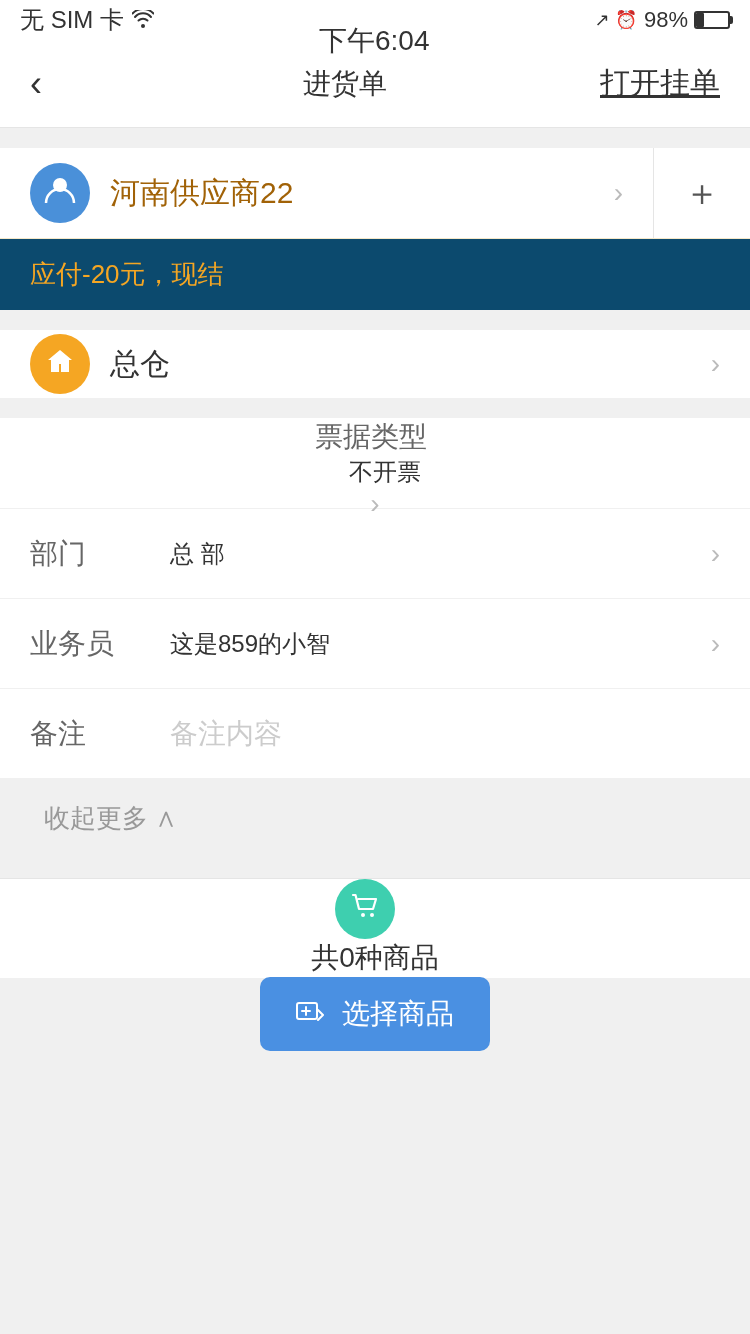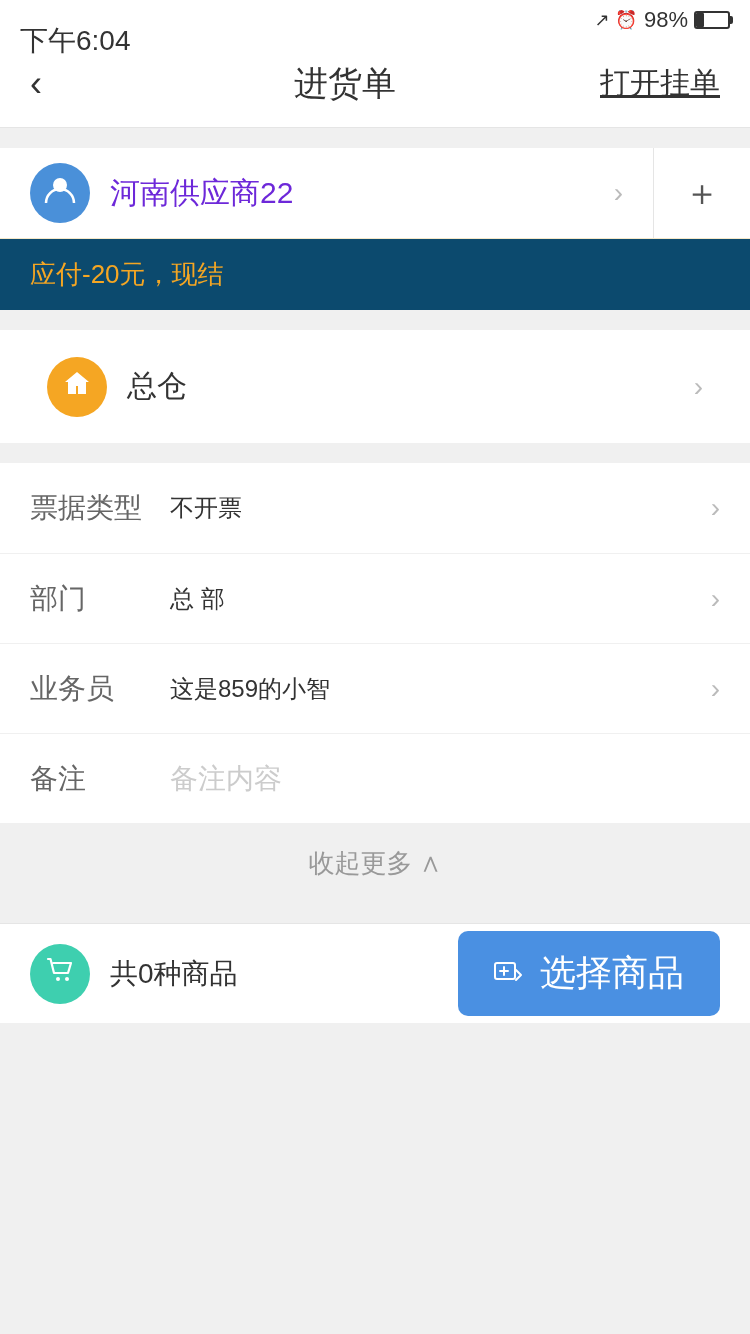--- a/index.html
+++ b/index.html
@@ -41,21 +41,21 @@
       padding: 0 30px;
       border-bottom: 1px solid #e5e5e5;
     }
     .nav-back {
       font-size: 36px;
       color: #333;
       cursor: pointer;
       width: 60px;
     }
     .nav-title {
-      font-size: 34px;
+      font-size: 28px;
       font-weight: 500;
       color: #333;
     }
     .nav-action {
       font-size: 30px;
       color: #333;
       cursor: pointer;
       text-decoration: underline;
     }
 
@@ -94,21 +94,21 @@
       margin-right: 20px;
       flex-shrink: 0;
     }
     .supplier-avatar-icon {
       color: #fff;
       font-size: 32px;
     }
     .supplier-name {
       flex: 1;
       font-size: 30px;
-      color: #6d28d9;
+      color: #a16207;
     }
     .supplier-chevron {
       font-size: 28px;
       color: #bbb;
       margin-right: 30px;
     }
     .supplier-add {
       font-size: 36px;
       color: #555;
       padding-left: 20px;
@@ -126,22 +126,22 @@
       padding: 18px 30px;
       font-size: 26px;
       color: #f5a623;
       border-top: 1px solid #f5e8c8;
     }
 
     
     .warehouse-row {
       display: flex;
       align-items: center;
-      padding: 0 47px;
-      height: 113px;
+      padding: 0 30px;
+      height: 68px;
       background: #fff;
     }
     .warehouse-icon {
       width: 60px;
       height: 60px;
       border-radius: 50%;
       background: #f5a623;
       display: flex;
       align-items: center;
       justify-content: center;
@@ -187,36 +187,38 @@
       flex: 1;
       font-size: 28px;
       color: #ccc;
       padding-left: 20px;
     }
 
     
     .collapse-row {
       display: flex;
       align-items: center;
-      justify-content: center;
+      justify-content: flex-start;
       height: 80px;
       background: #f0f0f0;
       font-size: 26px;
       color: #999;
       cursor: pointer;
+      margin-left: 44px;
     }
 
     
     .footer-bar {
       display: flex;
       align-items: center;
       padding: 0 30px;
       height: 100px;
       background: #fff;
       border-top: 1px solid #e5e5e5;
+      flex-direction: column;
     }
     .footer-icon {
       width: 60px;
       height: 60px;
       border-radius: 50%;
       background: #3ecfaf;
       display: flex;
       align-items: center;
       justify-content: center;
       margin-right: 20px;
@@ -230,21 +232,21 @@
       flex: 1;
       font-size: 28px;
       color: #333;
     }
     .select-btn {
       background: #4a90e2;
       color: #fff;
       border: none;
       border-radius: 10px;
       padding: 18px 36px;
-      font-size: 36px;
+      font-size: 28px;
       display: flex;
       align-items: center;
       gap: 10px;
       cursor: pointer;
     }
     
     .battery {
       display: inline-block;
       width: 36px;
       height: 18px;
@@ -269,20 +271,31 @@
       width: 25%;
       height: 100%;
       background: #333;
       border-radius: 1px;
     }
   </style>
 </head>
 <body>
 
 <div class="status-bar">
+  <div class="status-left">
+    <span>无 SIM 卡</span>
+    <span>
+      <svg width="22" height="18" viewBox="0 0 22 18" fill="none">
+        <path d="M11 14a2 2 0 1 1 0 4 2 2 0 0 1 0-4z" fill="#333"></path>
+        <path d="M6.5 10.5a6.5 6.5 0 0 1 9 0" stroke="#333" stroke-width="2" fill="none" stroke-linecap="round"></path>
+        <path d="M3 7a10.5 10.5 0 0 1 16 0" stroke="#333" stroke-width="2" fill="none" stroke-linecap="round"></path>
+        <path d="M0.5 3.5a14.5 14.5 0 0 1 21 0" stroke="#333" stroke-width="2" fill="none" stroke-linecap="round"></path>
+      </svg>
+    </span>
+  </div>
   <div class="status-center">下午6:04</div>
   <div class="status-right">
     <span style="font-size:18px;">↗</span>
     <span style="font-size:18px;">⏰</span>
     <span>98%</span>
     <div class="battery">
       <div class="battery-fill"></div>
     </div>
   </div>
 </div>
@@ -330,21 +343,21 @@
       </div>
       <span class="warehouse-name">总仓</span>
       <span class="chevron">›</span>
     </div>
   </div>
 
   <div class="spacer"></div>
 
   <div class="card">
 
-    <div class="form-row" style="border-top: none;">
+    <div class="form-row" style="border-top: none; flex-direction: column;">
       <span class="form-label">票据类型</span>
       <span class="form-value">不开票</span>
       <span class="chevron">›</span>
     </div>
 
     <div class="form-row">
       <span class="form-label">部门</span>
       <span class="form-value">总 部</span>
       <span class="chevron">›</span>
     </div>

